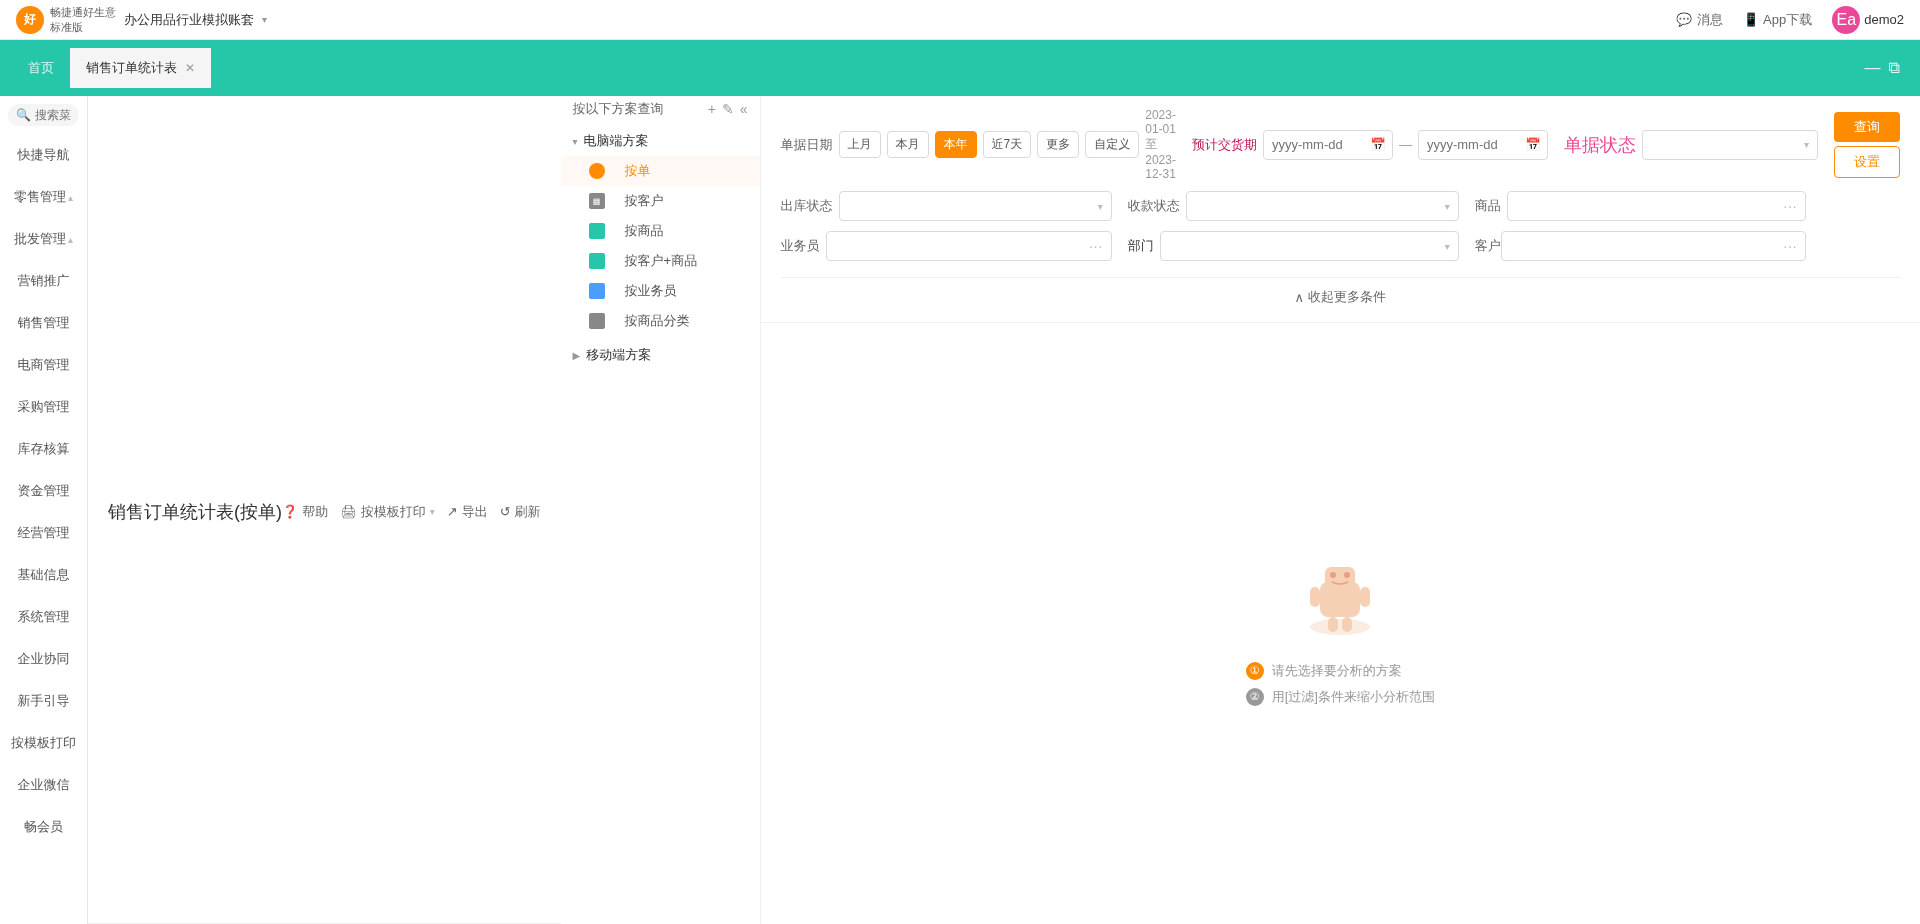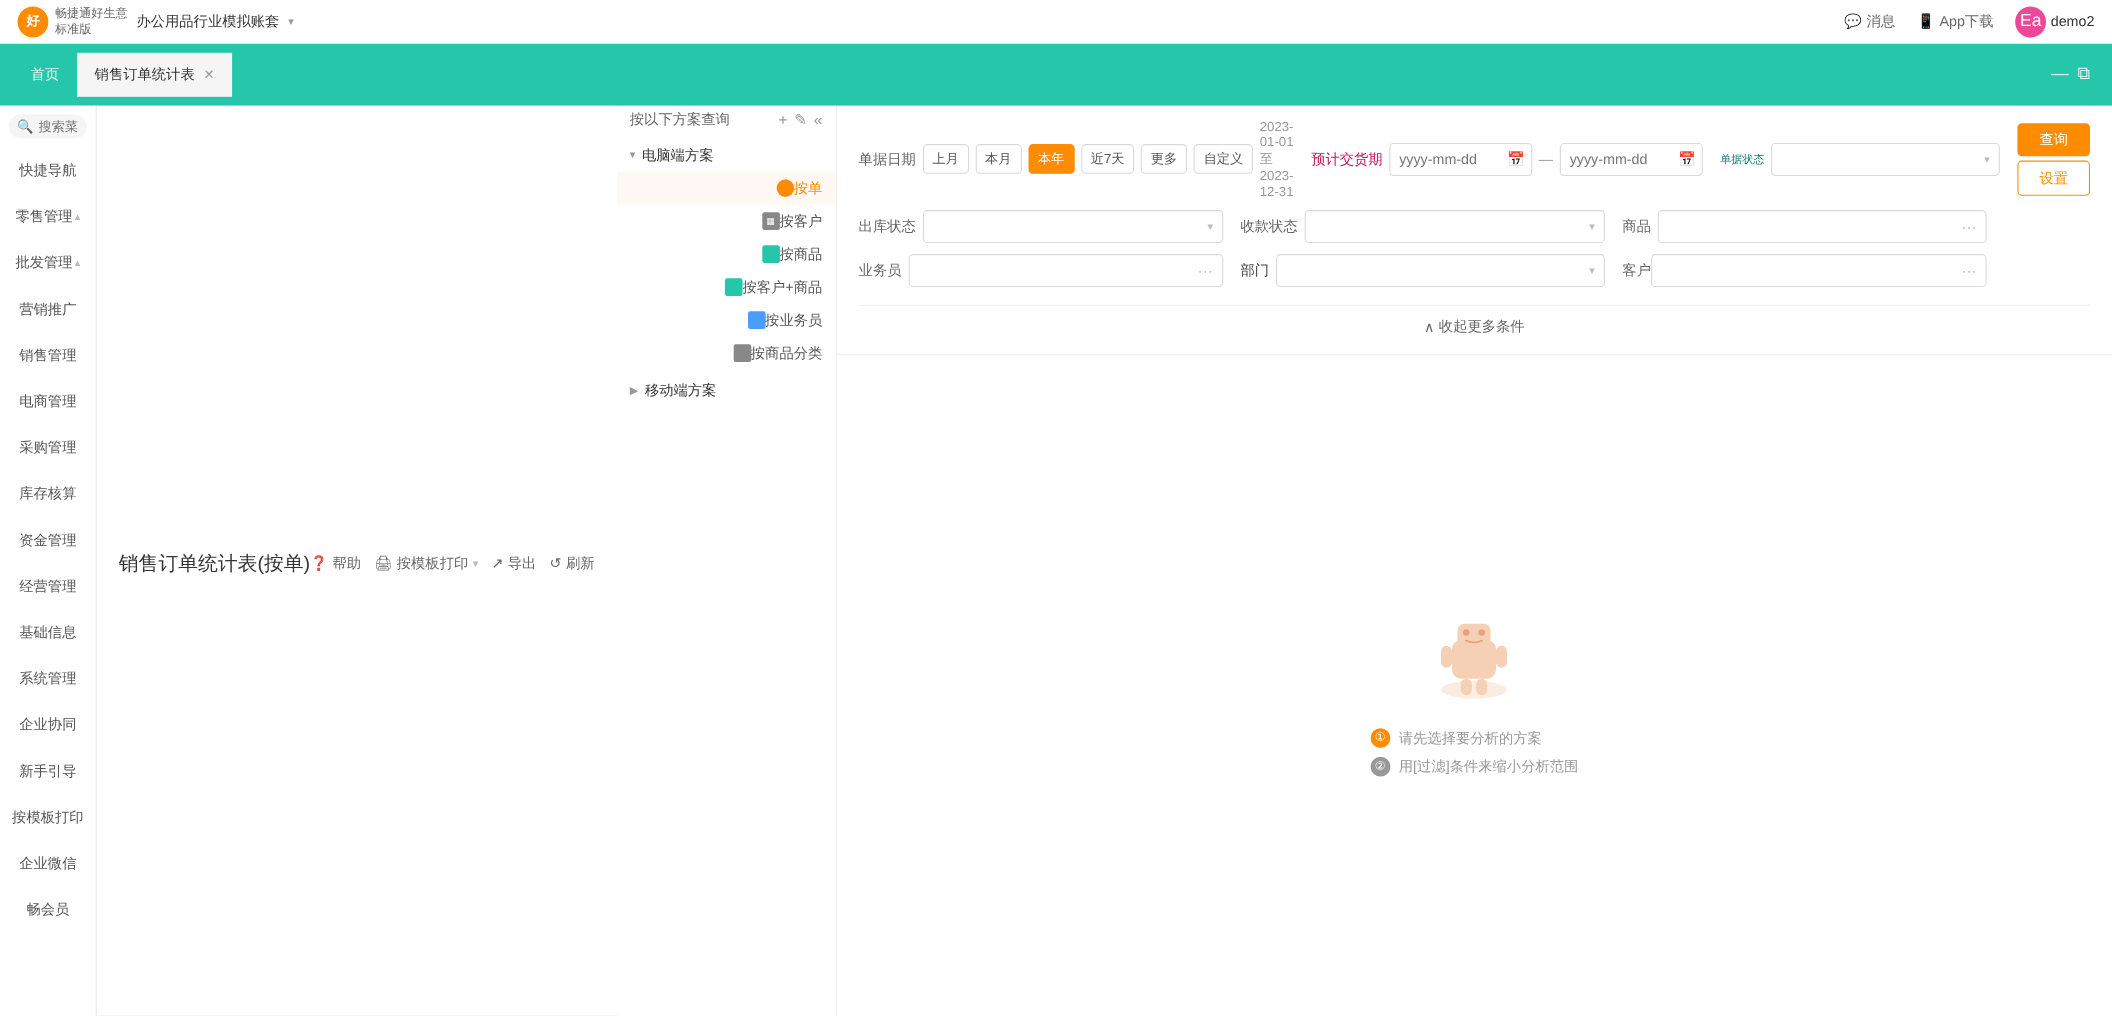--- a/index.html
+++ b/index.html
@@ -35,21 +35,21 @@
     .page-actions { display: flex; align-items: center; gap: 12px; }
     .page-action-btn { display: flex; align-items: center; gap: 4px; color: #666; font-size: 13px; cursor: pointer; }
     .scheme-header { display: flex; align-items: center; justify-content: space-between; padding: 4px 12px 8px; }
     .scheme-header-title { font-size: 13px; color: #666; }
     .scheme-header-actions { display: flex; align-items: center; gap: 6px; }
     .scheme-action-icon { color: #999; font-size: 14px; cursor: pointer; }
     .scheme-group { margin-bottom: 4px; }
     .scheme-group-header { display: flex; align-items: center; gap: 6px; padding: 6px 12px; cursor: pointer; font-size: 13px; color: #333; }
     .scheme-group-arrow { font-size: 10px; color: #999; }
     .scheme-group-label { font-size: 13px; color: #333; }
-    .scheme-item { display: flex; align-items: center; gap: 0; padding: 6px 12px 6px 28px; cursor: pointer; font-size: 13px; color: #555; justify-content: flex-end; }
+    .scheme-item { display: flex; align-items: center; gap: 20px; padding: 6px 12px 6px 28px; cursor: pointer; font-size: 13px; color: #555; }
     .scheme-item.active { color: #ff8c00; background: #fff8f5; }
     .scheme-item-icon { width: 16px; height: 16px; border-radius: 50%; background: #ff8c00; display: flex; align-items: center; justify-content: center; color: white; font-size: 9px; flex-shrink: 0; }
     .scheme-item-icon.square { border-radius: 2px; background: #26c6aa; }
     .scheme-item-icon.bar { border-radius: 2px; background: #4a9eff; }
     .scheme-item-icon.grid { border-radius: 2px; background: #888; }
     .date-btn { padding: 4px 8px; border: 1px solid #d9d9d9; border-radius: 4px; background: #fff; font-size: 12px; color: #555; cursor: pointer; white-space: nowrap; }
     .date-btn.active { background: #ff8c00; color: white; border-color: #ff8c00; }
     .filter-select { flex: 1; height: 30px; border: 1px solid #d9d9d9; border-radius: 4px; padding: 0 8px; font-size: 13px; color: #999; background: #fff; display: flex; align-items: center; justify-content: space-between; cursor: pointer; }
     .filter-select-arrow { color: #bbb; font-size: 10px; }
     .date-input-wrap { display: flex; align-items: center; position: relative; }
@@ -297,21 +297,21 @@
                 <span class="date-cal-icon">📅</span>
               </div>
               <span style="color:#999;">—</span>
               <div class="date-input-wrap">
                 <input class="date-input" type="text" placeholder="yyyy-mm-dd" style="">
                 <span class="date-cal-icon">📅</span>
               </div>
             </div>
 
             <div style="display:flex; align-items:center; gap:6px; flex:1;">
-              <span style="font-size:10px;color:#0f766e;white-space:nowrap;">单据状态</span>
+              <span style="font-size:18px;color:#ec4899;white-space:nowrap;">单据状态</span>
               <div class="filter-select" style="flex:1;">
                 <span></span>
                 <span class="filter-select-arrow">▾</span>
               </div>
             </div>
 
             <div style="display:flex;flex-direction:column;gap:4px;flex-shrink:0;">
               <button class="btn-primary">查询</button>
               <button class="btn-default">设置</button>
             </div>

